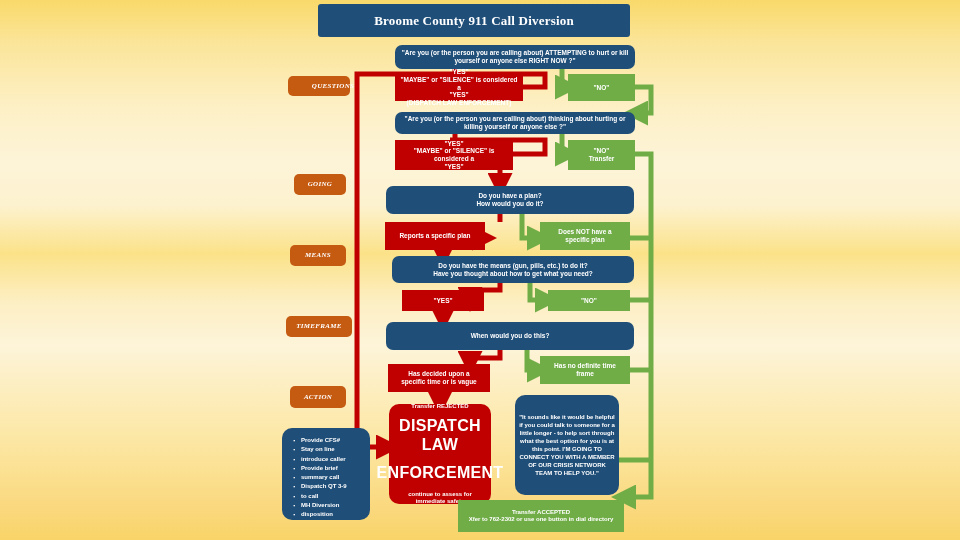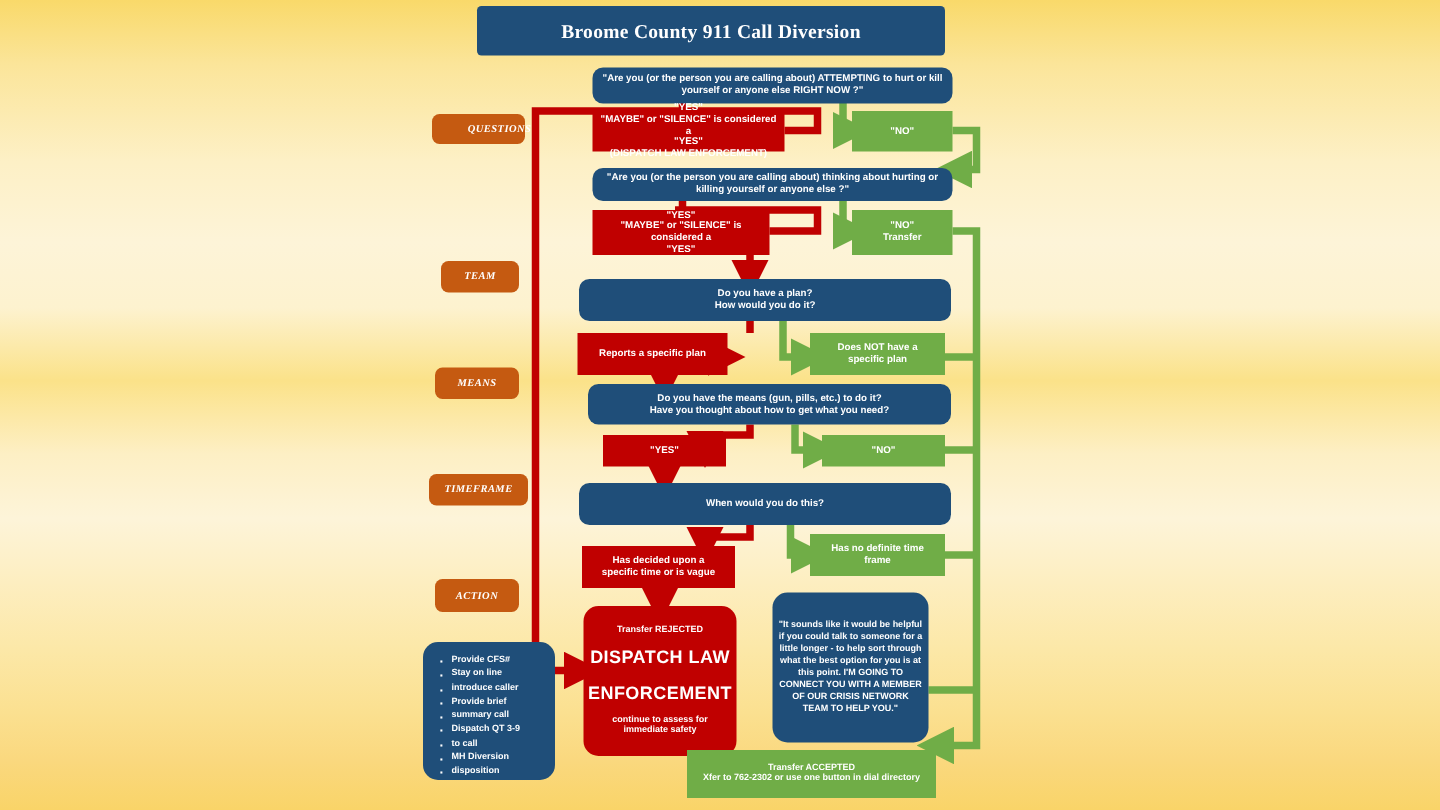--- a/index.html
+++ b/index.html
@@ -23,21 +23,21 @@
           letter-spacing:.3px;}
   .rounded{border-radius:7px;}
   .rounded-lg{border-radius:10px;}
   .title{border-radius:3px;flex-direction:column;}
   .title .t1{font-family:"Liberation Serif", serif;font-weight:bold;font-size:13px;
              letter-spacing:.2px;}
   .title .t2{font-family:"Liberation Serif", serif;font-weight:bold;font-size:11px;}
   .q{font-size:6.5px;font-weight:bold;}
   .lbl{font-size:7px;font-weight:bold;}
   .sm{font-size:6px;font-weight:bold;}
-  .bigline{font-size:12px;font-weight:bold;letter-spacing:.3px;}
+  .bigline{font-size:16px;font-weight:bold;letter-spacing:.3px;}
   .bullets{display:block;text-align:left;font-size:6px;font-weight:bold;
            padding:8px 6px 8px 10px;line-height:1.55;}
   .bullets ul{margin:0;padding-left:9px;list-style:none;}
   .bullets li{position:relative;margin:0;}
   .bullets li:before{content:"\00b7";position:absolute;left:-8px;top:-1px;font-size:9px;}
   svg{position:absolute;left:0;top:0;pointer-events:none;}
 </style>
 </head>
 <body>
 
@@ -97,21 +97,21 @@
 
       <path d="M619,460 L651,460" stroke="#70ad47"></path>
     </g>
   </svg>
 
   <div class="node blue title" style="left:318px;top:4px;width:312px;height:33px;">
     <span class="t1">Broome County 911 Call Diversion</span>
   </div>
 
   <div class="node orange lbl" style="left:288px;top:76px;width:62px;height:20px;padding-left:32px;">QUESTIONS</div>
-  <div class="node orange lbl" style="left:294px;top:174px;width:52px;height:21px;">TEAM</div>
+  <div class="node orange lbl" style="left:294px;top:174px;width:52px;height:21px;">GOING</div>
   <div class="node orange lbl" style="left:290px;top:245px;width:56px;height:21px;">MEANS</div>
   <div class="node orange lbl" style="left:286px;top:316px;width:66px;height:21px;">TIMEFRAME</div>
   <div class="node orange lbl" style="left:290px;top:386px;width:56px;height:22px;">ACTION</div>
 
   <div class="node blue rounded q" style="left:395px;top:45px;width:240px;height:24px;">"Are you (or the person you are calling about) ATTEMPTING to hurt or kill yourself or anyone else RIGHT NOW ?"</div>
 
   <div class="node red q" style="left:395px;top:74px;width:128px;height:27px;flex-direction:column;">
     <span>"YES"</span>
     <span>"MAYBE" or "SILENCE" is considered a</span>
     <span>"YES"</span>

